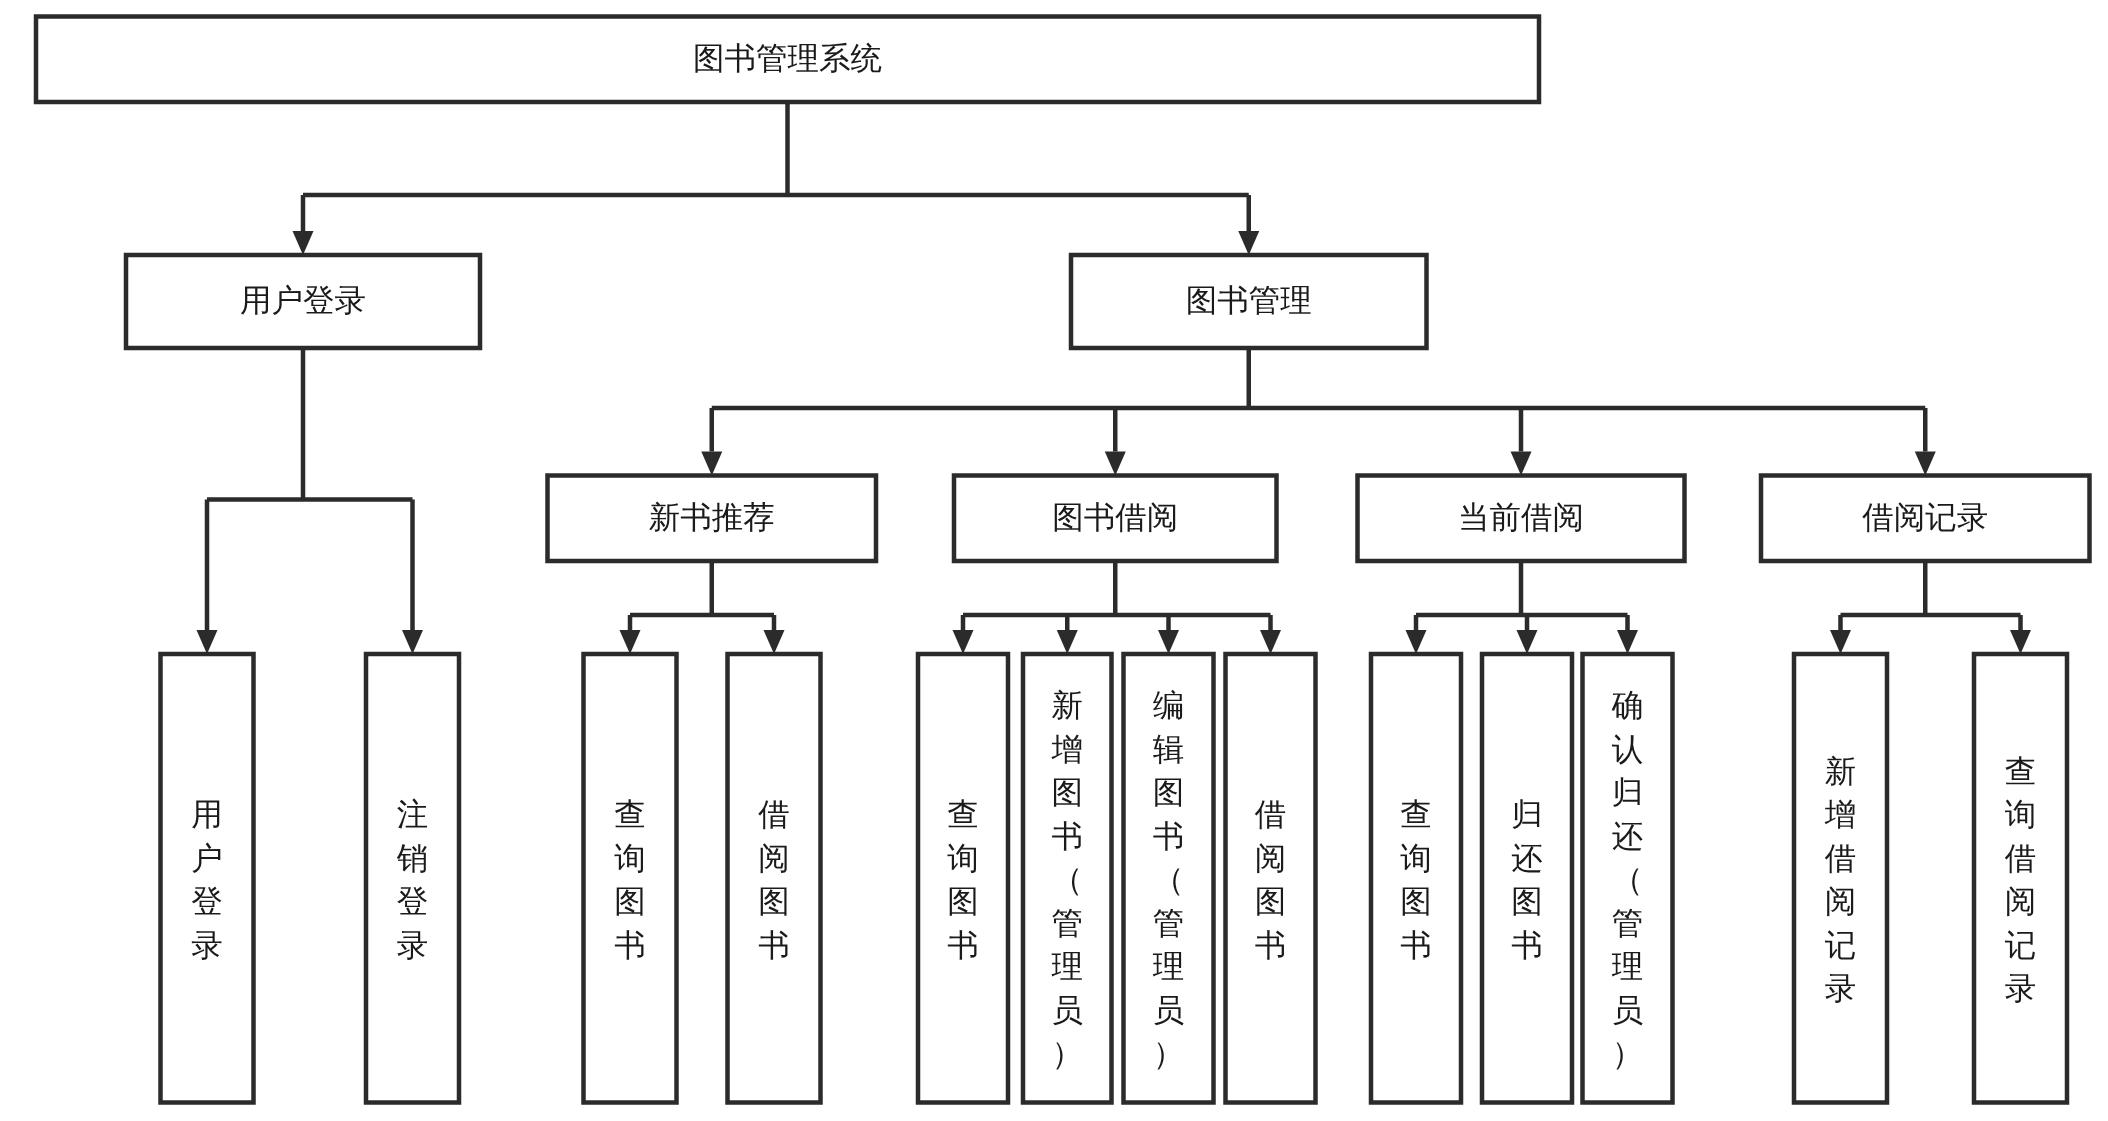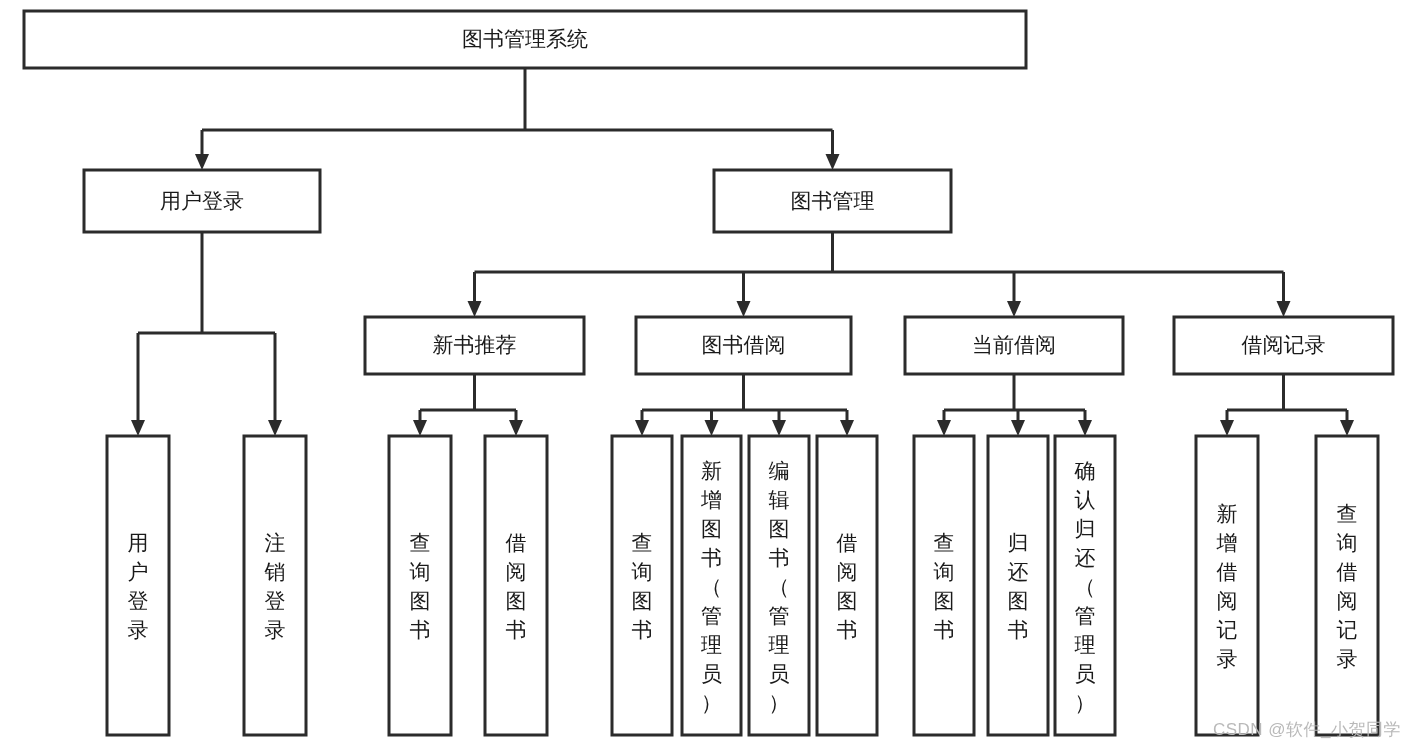--- a/index.html
+++ b/index.html
@@ -200,14 +200,13 @@
         <g>
           <rect x="1192" y="436" width="62" height="299" class="node-box"></rect>
           <text x="1223" y="0" class="node-label-v"><tspan x="1223" y="521.12">新</tspan><tspan x="1223" y="550.12">增</tspan><tspan x="1223" y="579.12">借</tspan><tspan x="1223" y="608.12">阅</tspan><tspan x="1223" y="637.12">记</tspan><tspan x="1223" y="666.12">录</tspan></text>
         </g>
         <g>
           <rect x="1312" y="436" width="62" height="299" class="node-box"></rect>
           <text x="1343" y="0" class="node-label-v"><tspan x="1343" y="521.12">查</tspan><tspan x="1343" y="550.12">询</tspan><tspan x="1343" y="579.12">借</tspan><tspan x="1343" y="608.12">阅</tspan><tspan x="1343" y="637.12">记</tspan><tspan x="1343" y="666.12">录</tspan></text>
         </g>
       </g>
   </svg>
-  <div class="watermark">CSDN @软件_小贺同学</div>
 </div>
 
 </body></html>

